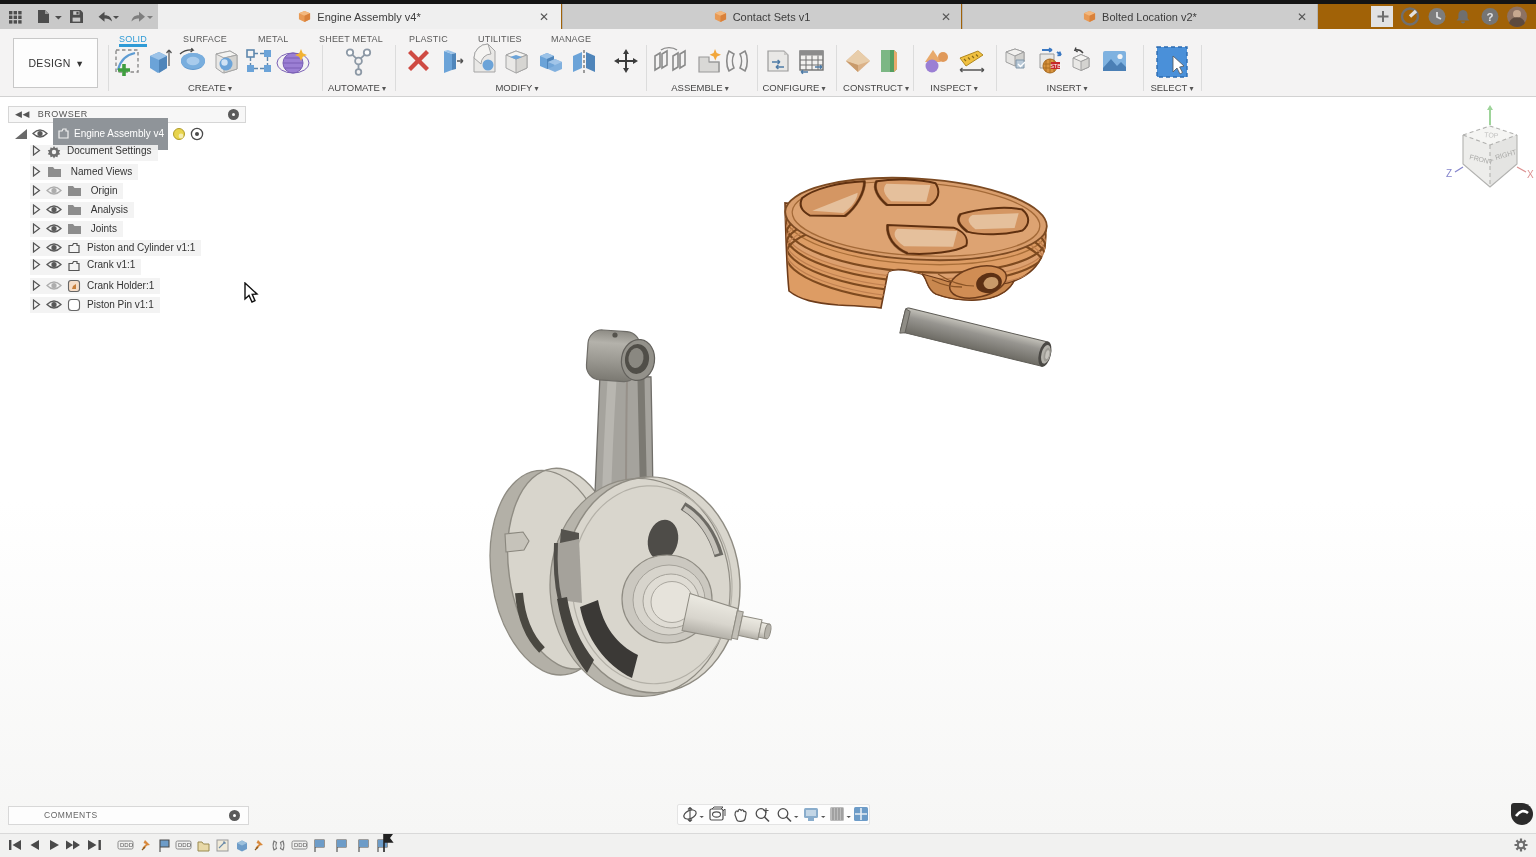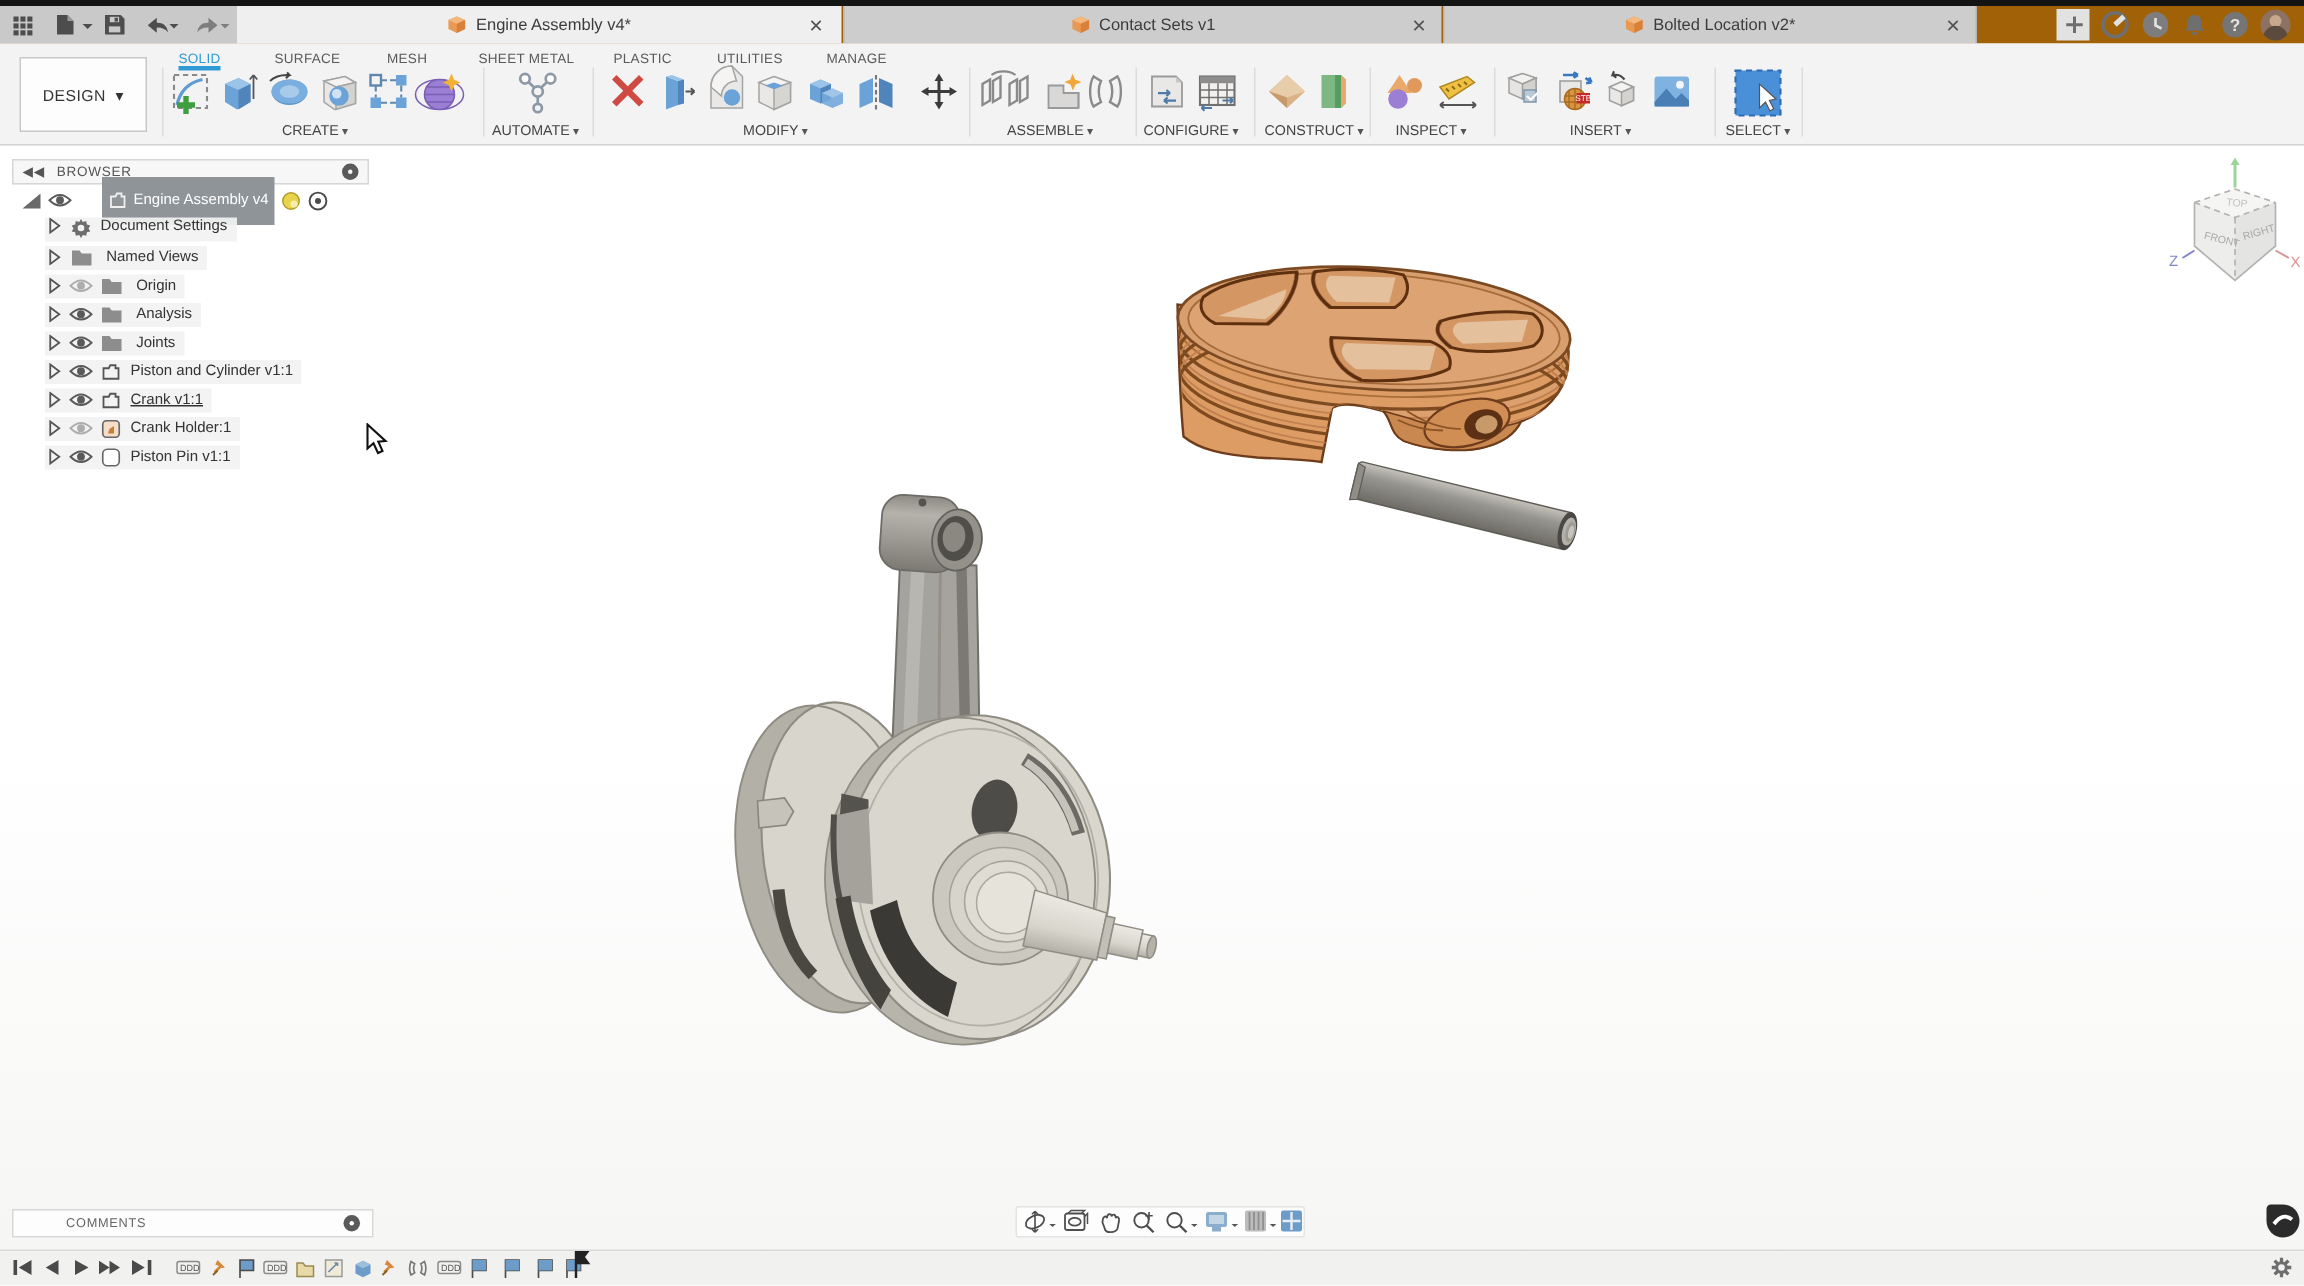--- a/index.html
+++ b/index.html
@@ -202,21 +202,21 @@
     <div id="browser" class="abs" style="left:0;top:0;width:270px;height:230px;">
       <div id="bheader" class="abs"><span style="margin-left:6px;">◀◀</span><span style="margin-left:8px;">BROWSER</span><span style="position:absolute;right:6px;top:2px;width:11px;height:11px;border-radius:50%;background:#5a5a5a;"></span><span style="position:absolute;right:10px;top:6px;width:3px;height:3px;border-radius:50%;background:#f7f7f7;"></span></div>
       <div class="brow" style="top:28px;">
         <svg width="14" height="12" viewBox="0 0 14 12" style="margin-right:4px;">
             <path d="M1 11 L13 11 L13 1 Z" fill="#6a6a6a"></path>
           </svg>
         <svg class="eye" width="16" height="11" viewBox="0 0 16 11" style="margin-right:5px;">
             <path d="M1 5.5 Q8 -1.5 15 5.5 Q8 12.5 1 5.5 Z" fill="none" stroke="#5a5a5a" stroke-width="1.3"></path>
             <circle cx="8" cy="5.5" r="2.6" fill="#5a5a5a"></circle>
           </svg>
-        <span style="background:#8f9499;display:inline-flex;align-items:center;height:15px;padding:16px 4px;color:#fff;margin-left:15px;">
+        <span style="background:#8f9499;display:inline-flex;align-items:center;height:15px;padding:16px 4px;color:#fff;">
         <svg width="13" height="13" viewBox="0 0 13 13" style="margin-right:4px;">
               <path d="M2 4 h3 l1 -2 h3 v2 h2 v7 H2 Z" fill="none" stroke="#f0f0f0" stroke-width="1.2"></path>
             </svg>
         Engine Assembly v4</span>
         <svg width="14" height="14" viewBox="0 0 14 14" style="margin-left:4px;">
             <circle cx="7" cy="7" r="5.5" fill="#e8d44c" stroke="#b09c2a" stroke-width="1"></circle>
             <circle cx="9" cy="9" r="2.4" fill="#f5ecae"></circle>
           </svg>
         <svg width="14" height="14" viewBox="0 0 14 14" style="margin-left:4px;">
             <circle cx="7" cy="7" r="5.6" fill="none" stroke="#4a4a4a" stroke-width="1.3"></circle>
@@ -294,21 +294,21 @@
         <svg width="16" height="11" viewBox="0 0 16 11" style="margin-right:5px;">
               <path d="M1 5.5 Q8 -1.5 15 5.5 Q8 12.5 1 5.5 Z" fill="none" stroke="#5a5a5a" stroke-width="1.3"></path>
               <circle cx="8" cy="5.5" r="2.6" fill="#5a5a5a"></circle>
             </svg>
         <svg width="14" height="14" viewBox="0 0 14 14" style="margin-right:6px;">
               <path d="M2 4.5 h3.5 l1 -2 h3.5 v2 h2 v7 H2 Z" fill="none" stroke="#555" stroke-width="1.2"></path>
             </svg>
         Piston and Cylinder v1:1</span>
       </div>
       <div class="brow" style="top:161px;left:30px;">
-        <span class="rowbg" style="display:inline-flex;align-items:center;height:16px;padding:0 6px 0 2px;text-decoration:underline;">
+        <span class="rowbg" style="display:inline-flex;height:16px;padding:0 6px 0 2px;">
         <svg class="tri" width="9" height="11" viewBox="0 0 9 11" style="margin-right:5px;">
               <path d="M1.5 1 L7.5 5.5 L1.5 10 Z" fill="none" stroke="#555" stroke-width="1.2"></path>
             </svg>
         <svg width="16" height="11" viewBox="0 0 16 11" style="margin-right:5px;">
               <path d="M1 5.5 Q8 -1.5 15 5.5 Q8 12.5 1 5.5 Z" fill="none" stroke="#5a5a5a" stroke-width="1.3"></path>
               <circle cx="8" cy="5.5" r="2.6" fill="#5a5a5a"></circle>
             </svg>
         <svg width="14" height="14" viewBox="0 0 14 14" style="margin-right:6px;">
               <path d="M2 4.5 h3.5 l1 -2 h3.5 v2 h2 v7 H2 Z" fill="none" stroke="#555" stroke-width="1.2"></path>
             </svg>
@@ -456,21 +456,21 @@
         <circle cx="156" cy="12.5" r="10" fill="#8d7263"></circle>
         <circle cx="156" cy="10" r="4" fill="#c7a88f"></circle>
         <path d="M148 19 a8.4 8.4 0 0 1 16 0 a10 10 0 0 1 -16 0 z" fill="#5d4a3e"></path>
       </svg>
     </div>
   </div>
   <div id="ribbon" class="abs">
     <div id="designbtn" class="abs">DESIGN&nbsp;&nbsp;▾</div>
     <div class="rtab sel abs" style="left:119px;">SOLID</div>
     <div class="rtab abs" style="left:183px;">SURFACE</div>
-    <div class="rtab abs" style="left:258px;">MESH</div>
+    <div class="rtab abs" style="left:258px;">METAL</div>
     <div class="rtab abs" style="left:319px;">SHEET METAL</div>
     <div class="rtab abs" style="left:409px;">PLASTIC</div>
     <div class="rtab abs" style="left:478px;">UTILITIES</div>
     <div class="rtab abs" style="left:551px;">MANAGE</div>
     <div id="ribicons" class="abs" style="left:0;top:0;width:1536px;height:68px;">
     <svg width="1536" height="68" viewBox="0 0 1536 68">
 
       <g transform="translate(114,19)">
         <rect x="2" y="2" width="22" height="22" fill="none" stroke="#8a8a8a" stroke-width="1.4" stroke-dasharray="3.5 2.5"></rect>
         <path d="M4 22 Q7 8 21 5" fill="none" stroke="#5e9cd3" stroke-width="2.2"></path>

